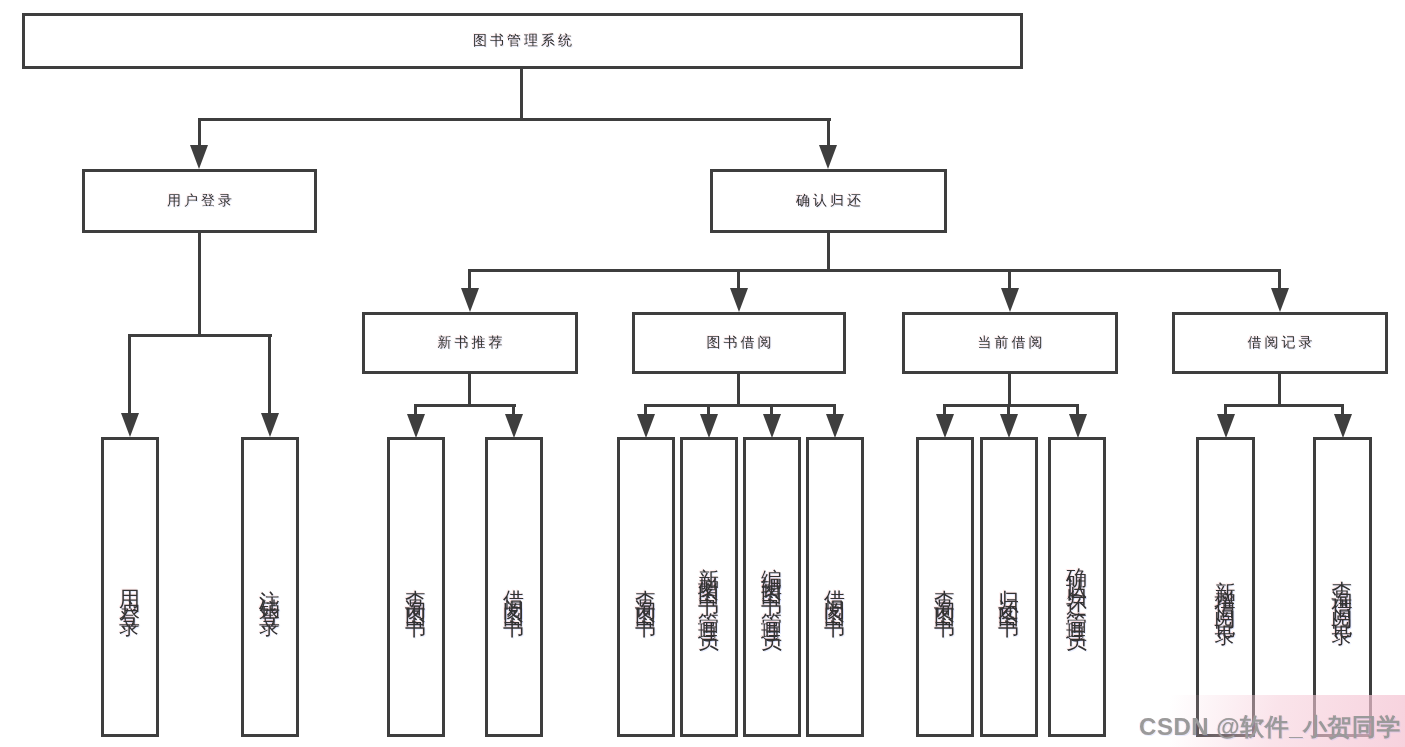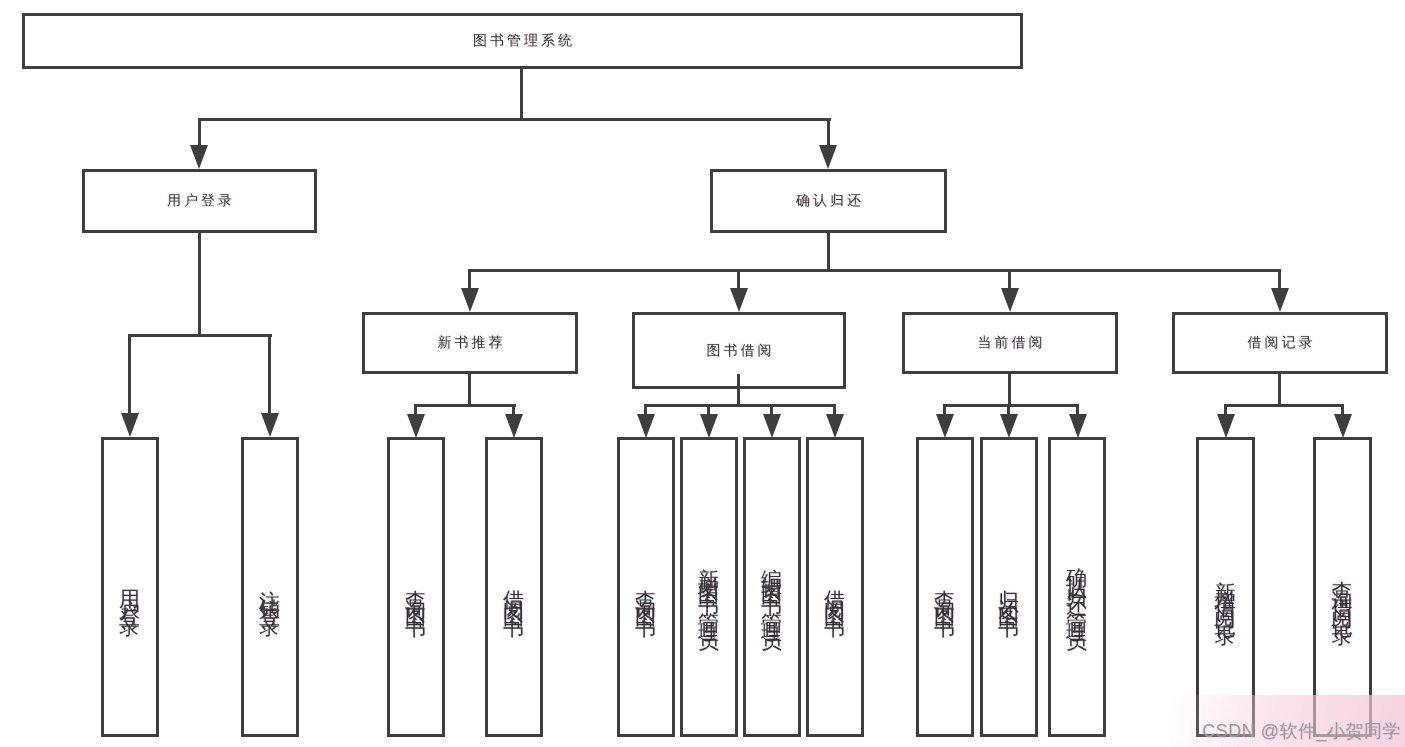--- a/index.html
+++ b/index.html
@@ -39,23 +39,24 @@
   }
 
   
   .wm-bg{
     position:absolute;right:0;bottom:0;width:235px;height:52px;
     background:linear-gradient(100deg,rgba(246,205,217,0) 0%,rgba(246,205,217,0.55) 45%,rgba(244,196,211,0.75) 100%);
     pointer-events:none;
   }
   .wm{
     position:absolute;right:4px;bottom:4px;
-    font-size:18px;letter-spacing:0.5px;color:var(--wm-text);
+    font-size:24px;letter-spacing:0.5px;color:var(--wm-text);
     text-shadow:1px 1px 0 rgba(120,150,255,0.18),-1px 0 0 rgba(255,120,120,0.15);
     white-space:nowrap;
+    font-weight:bold;
   }
 </style>
 </head>
 <body>
 
 <div class="canvas">
 
   <div class="node hnode" style="left:22px;top:13px;width:1001px;height:56px;">
     <span class="cjk">图书管理系统</span>
   </div>
@@ -88,21 +89,21 @@
   <div class="ln" style="left:1008px;top:269px;width:3px;height:24px;"></div>
   <div class="ln" style="left:1278px;top:269px;width:3px;height:24px;"></div>
   <div class="ar" style="left:461px;top:288px;"></div>
   <div class="ar" style="left:730px;top:288px;"></div>
   <div class="ar" style="left:1001px;top:288px;"></div>
   <div class="ar" style="left:1271px;top:288px;"></div>
 
   <div class="node hnode" style="left:362px;top:312px;width:216px;height:62px;">
     <span class="cjk">新书推荐</span>
   </div>
-  <div class="node hnode" style="left:632px;top:312px;width:214px;height:77px;">
+  <div class="node hnode" style="left:632px;top:312px;width:214px;height:62px;">
     <span class="cjk">图书借阅</span>
   </div>
   <div class="node hnode" style="left:1172px;top:312px;width:216px;height:62px;">
     <span class="cjk">借阅记录</span>
   </div>
   <div class="node hnode" style="left:902px;top:312px;width:216px;height:62px;">
     <span class="cjk">当前借阅</span>
   </div>
 
   <div class="ln" style="left:468px;top:374px;width:3px;height:33px;"></div>

